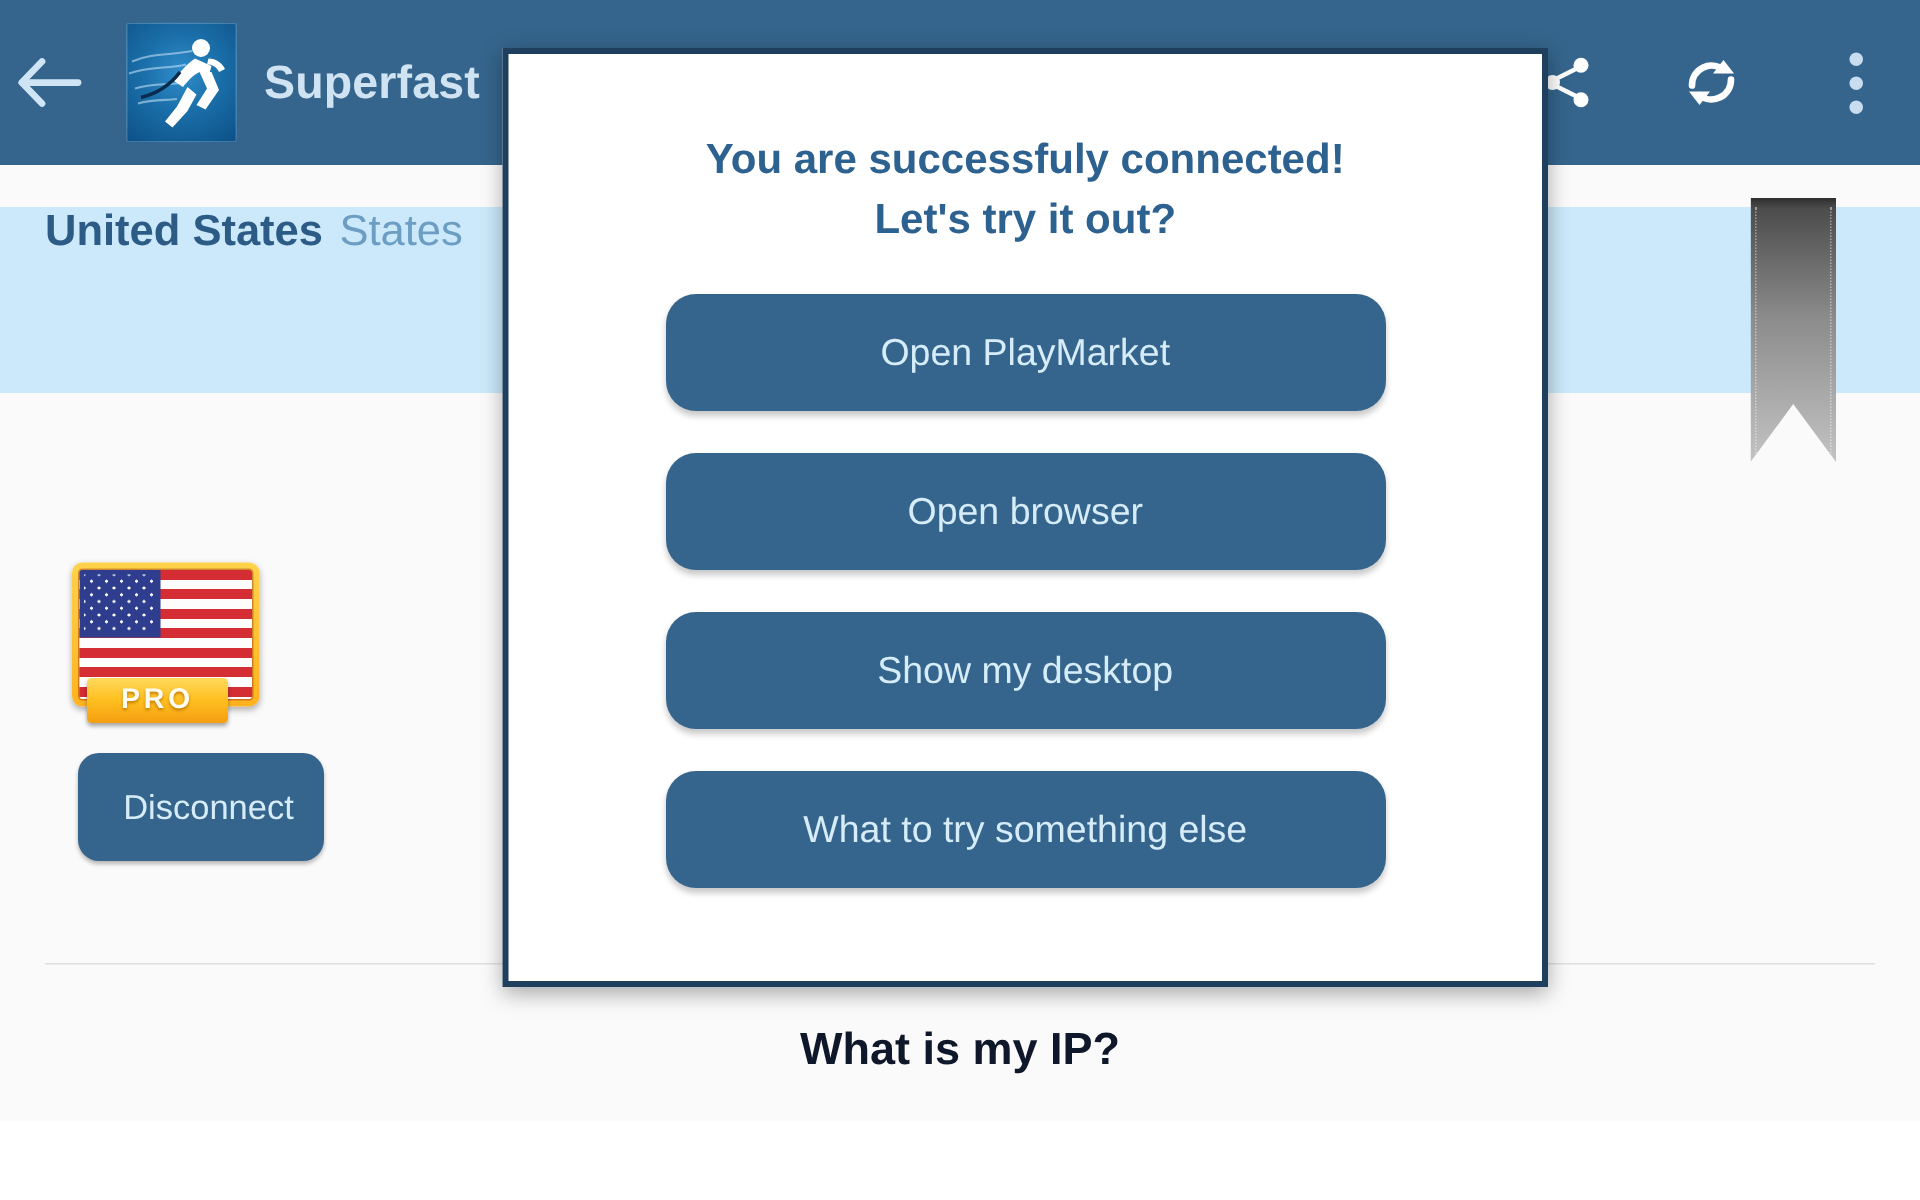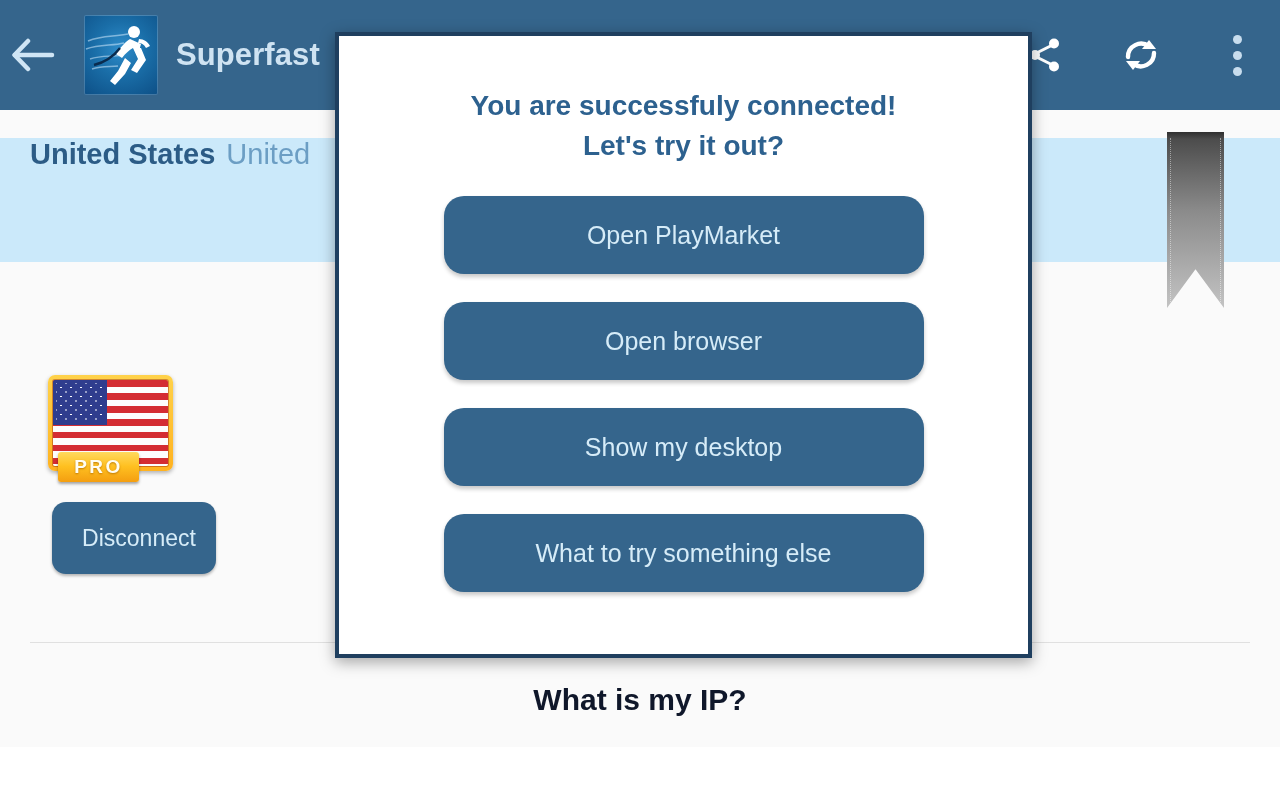--- a/index.html
+++ b/index.html
@@ -197,21 +197,21 @@
     background-image:
       radial-gradient(circle, #fff 0.9px, transparent 1.1px),
       radial-gradient(circle, #fff 0.9px, transparent 1.1px);
     background-size: 10px 9px, 10px 9px;
     background-position: 0 0, 5px 4.5px;
   }
   .pro-badge {
     position: absolute;
     left: 10px;
     bottom: -7px;
-    width: 81px;
+    width: 94px;
     height: 30px;
     border-radius: 3px;
     background: linear-gradient(180deg,#ffd95e 0%, #ffc020 48%, #f49e10 100%);
     box-shadow: 0 2px 3px rgba(0,0,0,0.35);
     display: flex;
     align-items: center;
     justify-content: center;
     color: #fffdf2;
     font-size: 19px;
     font-weight: 700;
@@ -384,21 +384,21 @@
         </div>
       </div>
 
     </div>
   </div>
 
   <div class="content-card">
 
     <div class="loc-banner">
       <span class="loc-strong">United States</span>
-      <span class="loc-sub">United</span>
+      <span class="loc-sub">States</span>
     </div>
 
     <div class="ribbon"></div>
 
     <div class="flag-wrap">
       <div class="flag">
         <div class="flag-inner">
           <div class="canton"></div>
         </div>
       </div>

